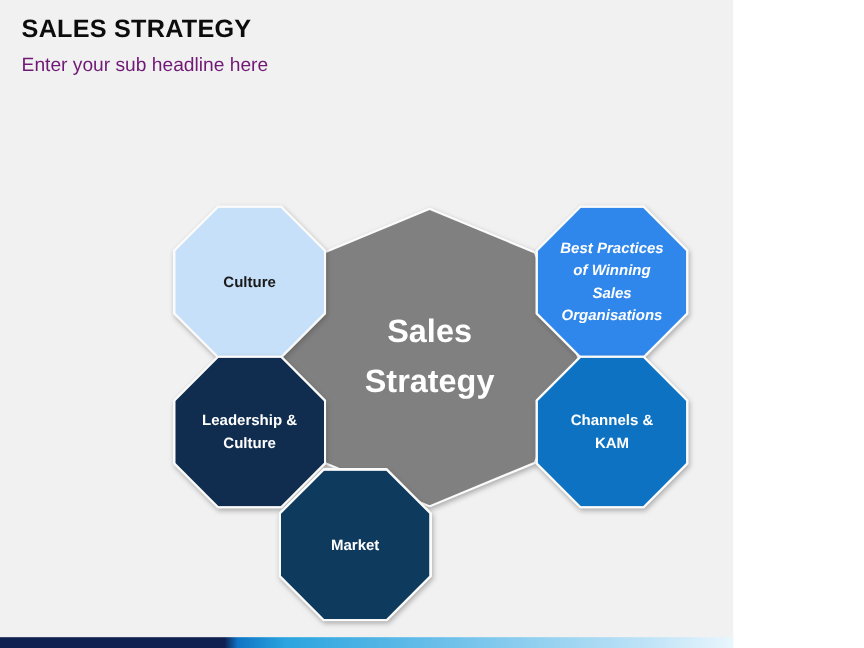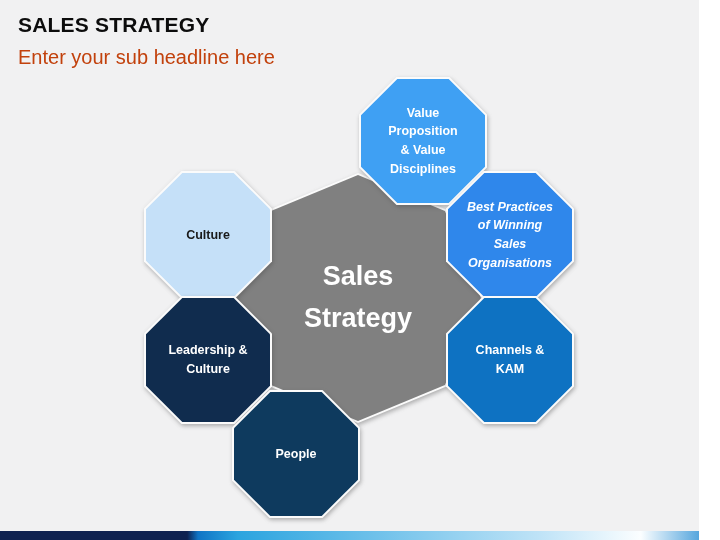--- a/index.html
+++ b/index.html
@@ -1,29 +1,29 @@
 <!DOCTYPE html>
 <html><head>
 <meta charset="utf-8">
 <style>
   html,body{margin:0;padding:0;}
   .slide{
-    position:relative;width:699px;height:540px;overflow:hidden;
+    position:relative;width:611px;height:540px;overflow:hidden;
     background:#F1F1F2;
     font-family:"Liberation Sans",sans-serif;
     --octo:polygon(29.3% 0%,70.7% 0%,100% 29.3%,100% 70.7%,70.7% 100%,29.3% 100%,0% 70.7%,0% 29.3%);
     --octc:polygon(50% 0%,85.36% 14.64%,100% 50%,85.36% 85.36%,50% 100%,14.64% 85.36%,0% 50%,14.64% 14.64%);
   }
   .title{
     position:absolute;left:18px;top:13px;
     font-size:21px;font-weight:bold;color:#0C0C0C;letter-spacing:.2px;
   }
   .subtitle{
     position:absolute;left:18px;top:46px;
-    font-size:20px;font-weight:400;color:#c2410c;
+    font-size:16px;font-weight:400;color:#701a75;
   }
   .diagram{position:absolute;inset:0;}
   
   .oct{
     position:absolute;width:128px;height:128px;z-index:2;
     filter:drop-shadow(1px 2px 2px rgba(70,70,70,.40));
   }
   .oct .b{position:absolute;inset:0;clip-path:var(--octo);background:#FBFBFB;}
   .oct .f{position:absolute;inset:2px;clip-path:var(--octo);}
   .oct .t{
@@ -64,28 +64,20 @@
   <div class="diagram">
 
     <div class="coct">
       <div class="b"></div>
       <div class="f" style="background: rgb(128, 128, 128);"></div>
       <div class="t" style="color: rgb(255, 255, 255);">Sales
 Strategy</div>
     </div>
 
 
-    <div class="oct o-val">
-      <div class="b"></div>
-      <div class="f" style="background: rgb(63, 160, 243);"></div>
-      <div class="t" style="color: rgb(255, 255, 255);">Value
-Proposition
-&amp; Value
-Disciplines</div>
-    </div>
 
     <div class="oct o-chg">
       <div class="b"></div>
       <div class="f" style="background: rgb(197, 224, 248);"></div>
       <div class="t" style="color: rgb(26, 26, 26);">Culture</div>
     </div>
 
     <div class="oct o-bst">
       <div class="b"></div>
       <div class="f" style="background: rgb(47, 135, 235);"></div>
@@ -105,20 +97,20 @@
     <div class="oct o-chn">
       <div class="b"></div>
       <div class="f" style="background: rgb(14, 114, 194);"></div>
       <div class="t" style="color: rgb(255, 255, 255);">Channels &amp;
 KAM</div>
     </div>
 
     <div class="oct o-ppl">
       <div class="b"></div>
       <div class="f" style="background: rgb(14, 58, 94);"></div>
-      <div class="t" style="color: rgb(255, 255, 255);">People</div>
+      <div class="t" style="color: rgb(255, 255, 255);">Market</div>
     </div>
 
 
   </div>
 
   <div class="footer-bar" style="background: linear-gradient(90deg, rgb(14, 33, 80) 0%, rgb(14, 33, 80) 26%, rgb(15, 116, 197) 27.5%, rgb(43, 164, 223) 33%, rgb(191, 227, 247) 75%, rgb(251, 254, 255) 89%, rgb(27, 134, 209) 100%);"></div>
 </div>
 
 </body></html>

